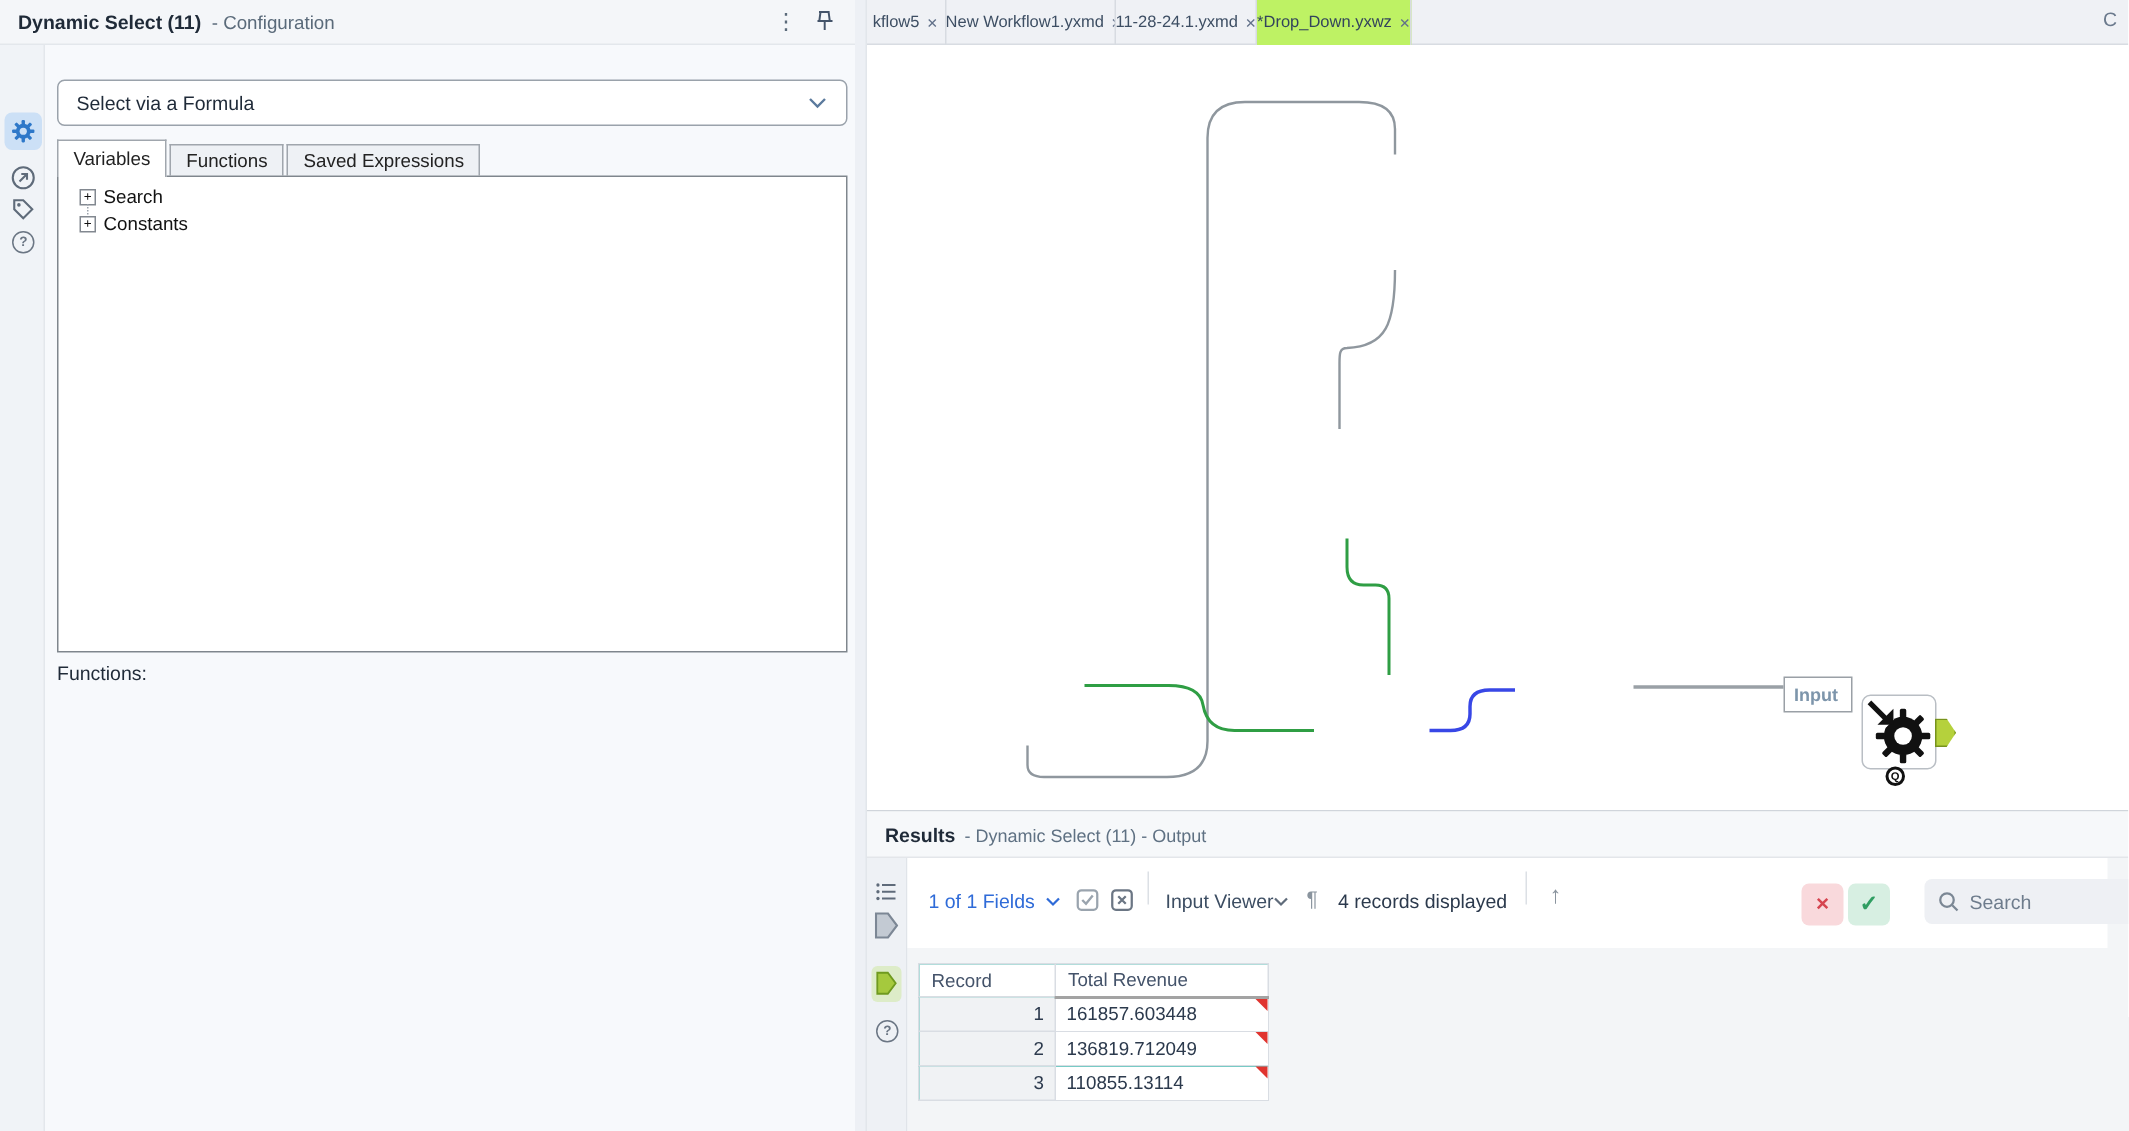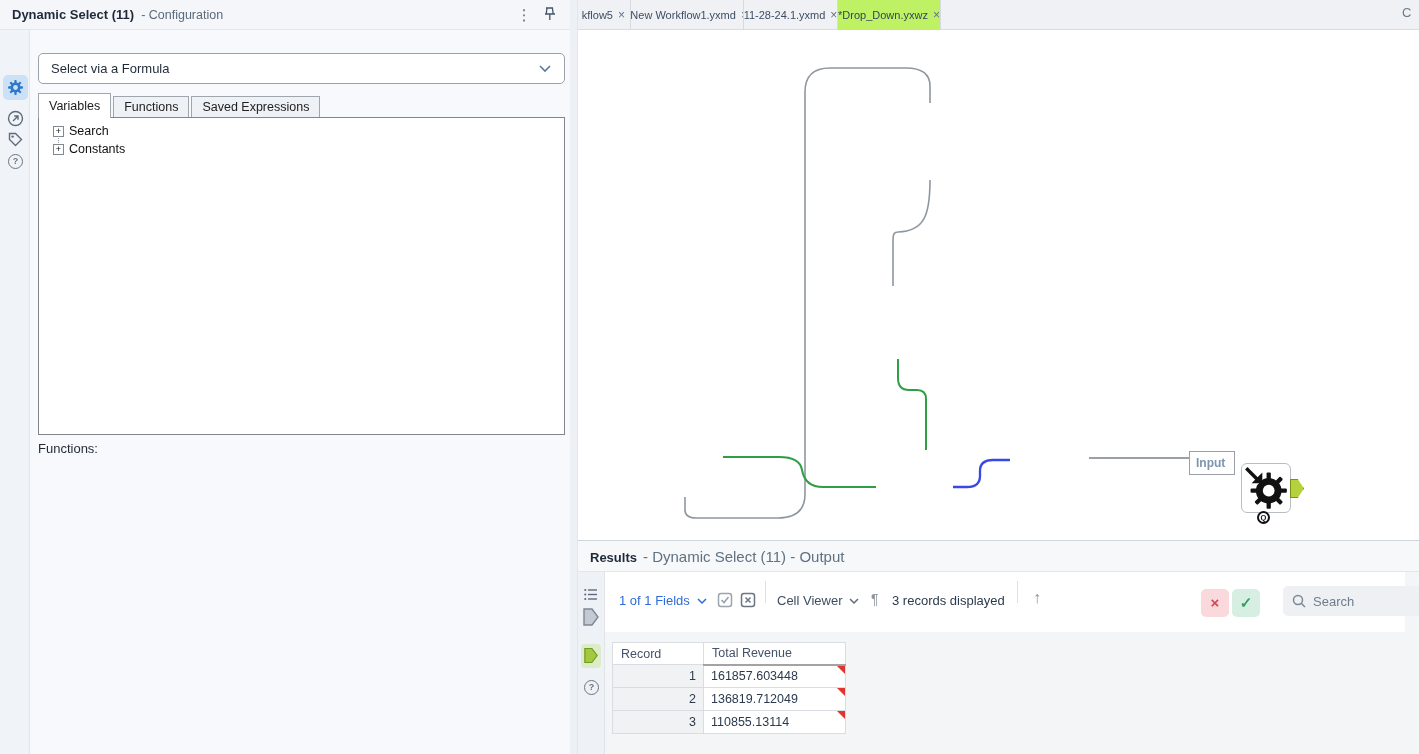--- a/index.html
+++ b/index.html
@@ -55,21 +55,21 @@
   .canvas svg.wires { position:absolute; left:0; top:0; }
   .tool-box { background:#fff; border:1.5px solid #b9bec4; border-radius:6px; cursor:pointer; }
   .ann { background:#fff; border:1px solid #9aa0a6; font-size:12px; font-weight:bold; color:#7d95ab; line-height:17px; padding:2px 6px; overflow:hidden; }
   .q-anchor { width:13px; height:13px; border-radius:50%; background:#fff; border:2px solid #111; color:#111; font-size:7.5px; font-weight:bold; text-align:center; line-height:9px; cursor:pointer; z-index:5; }
   .g-out { width:14px; height:19px; background:#b5d13c; border:1px solid #76921d; clip-path:polygon(0 0,55% 0,100% 50%,55% 100%,0 100%); cursor:pointer; z-index:5; }
 
   
   .res-panel { left:578px; top:540px; width:841px; height:214px; background:#fff; border-top:1px solid #d0d5db; z-index:10; }
   .res-header { left:0; top:0; width:841px; height:31px; background:#f6f8fa; border-bottom:1px solid #e3e6ea; }
   .res-title { left:12px; top:0; line-height:31px; font-size:13px; font-weight:bold; color:#1f2a38; }
-  .res-subtitle { font-weight:normal; color:#5f7183; margin-left:6px; font-size:15px; }
+  .res-subtitle { font-weight:normal; color:#5f7183; margin-left:6px; font-size:12px; }
   .res-strip { left:0; top:31px; width:27px; height:183px; background:#eef1f5; border-right:1px solid #e0e4e9; }
   .res-body { left:27px; top:31px; width:814px; height:183px; background:#f3f5f7; }
   .res-toolbar { left:0; top:0; width:800px; height:60px; background:#fff;padding-left:11px; }
   .tb-text-blue { font-size:13px; color:#2f6bd8; cursor:pointer; }
   .tb-text { font-size:13px; color:#3d4e63; }
   .tb-div { width:1px; height:22px; background:#dce0e5; position:absolute; top:9px; }
   .tb-btn { width:28px; height:28px; border-radius:5px; font-size:15px; font-weight:bold; text-align:center; line-height:28px; cursor:pointer; }
   .btn-x { background:#f9d9dc; color:#d64550; }
   .btn-ok { background:#d7efe2; color:#2f9e62; }
   .search-box { width:145px; height:30px; background:#eef0f4; border-radius:5px; display:flex; align-items:center; padding:0 9px; gap:7px; }
@@ -284,29 +284,29 @@
             </svg>
         </span>
         <span class="abs" style="left:135px; top:20px;">
           <svg class="ic" width="16" height="16" viewBox="0 0 16 16">
               <rect x="1.5" y="1.5" width="13" height="13" rx="2.5" stroke="#6b7684" stroke-width="1.5" fill="none"></rect>
               <path d="M5.5 5.5 L10.5 10.5 M10.5 5.5 L5.5 10.5" stroke="#6b7684" stroke-width="1.5"></path>
             </svg>
         </span>
         <div class="tb-div" style="left:160px;"></div>
         <div class="abs tb-text" style="left:172px; top:21px;">
-          <span>Cell Viewer</span>
+          <span>Input Viewer</span>
         </div>
         <span class="abs" style="left:244px; top:26px;">
           <svg class="ic" width="10" height="7" viewBox="0 0 10 7">
               <polyline points="1,1 5,5 9,1" stroke="#5f6b7a" stroke-width="1.5" fill="none"></polyline>
             </svg>
         </span>
         <div class="abs" style="left:266px; top:19px; font-size:14px; color:#8a949e; cursor:pointer;">¶</div>
-        <div class="abs tb-text" style="left:287px; top:21px; color:#2c3a4d;">3 records displayed</div>
+        <div class="abs tb-text" style="left:287px; top:21px; color:#2c3a4d;">4 records displayed</div>
         <div class="tb-div" style="left:412px;"></div>
         <div class="abs" style="left:428px; top:17px; font-size:16px; color:#8a949e; cursor:pointer;">↑</div>
         <div class="abs tb-btn btn-x" style="left:596px; top:17px;">×</div>
         <div class="abs tb-btn btn-ok" style="left:627px; top:17px;">✓</div>
         <div class="abs search-box" style="left:678px; top:14px;">
           <span>
             <svg class="ic" width="14" height="14" viewBox="0 0 14 14">
                 <circle cx="6" cy="6" r="4.5" stroke="#7b8794" stroke-width="1.5" fill="none"></circle>
                 <line x1="9.5" y1="9.5" x2="13" y2="13" stroke="#7b8794" stroke-width="1.5"></line>
               </svg>

